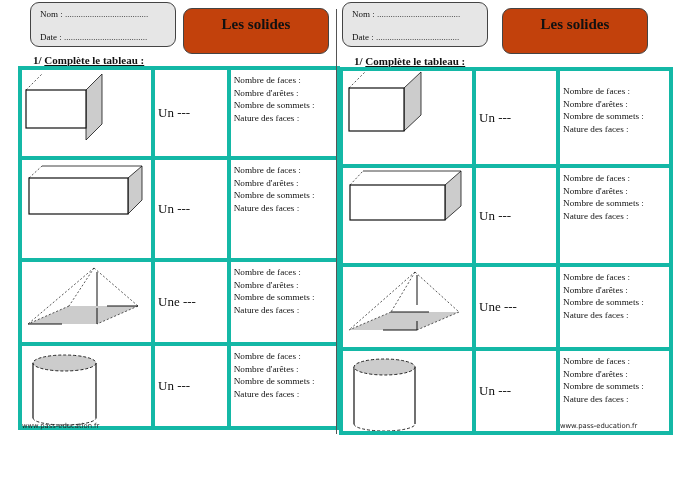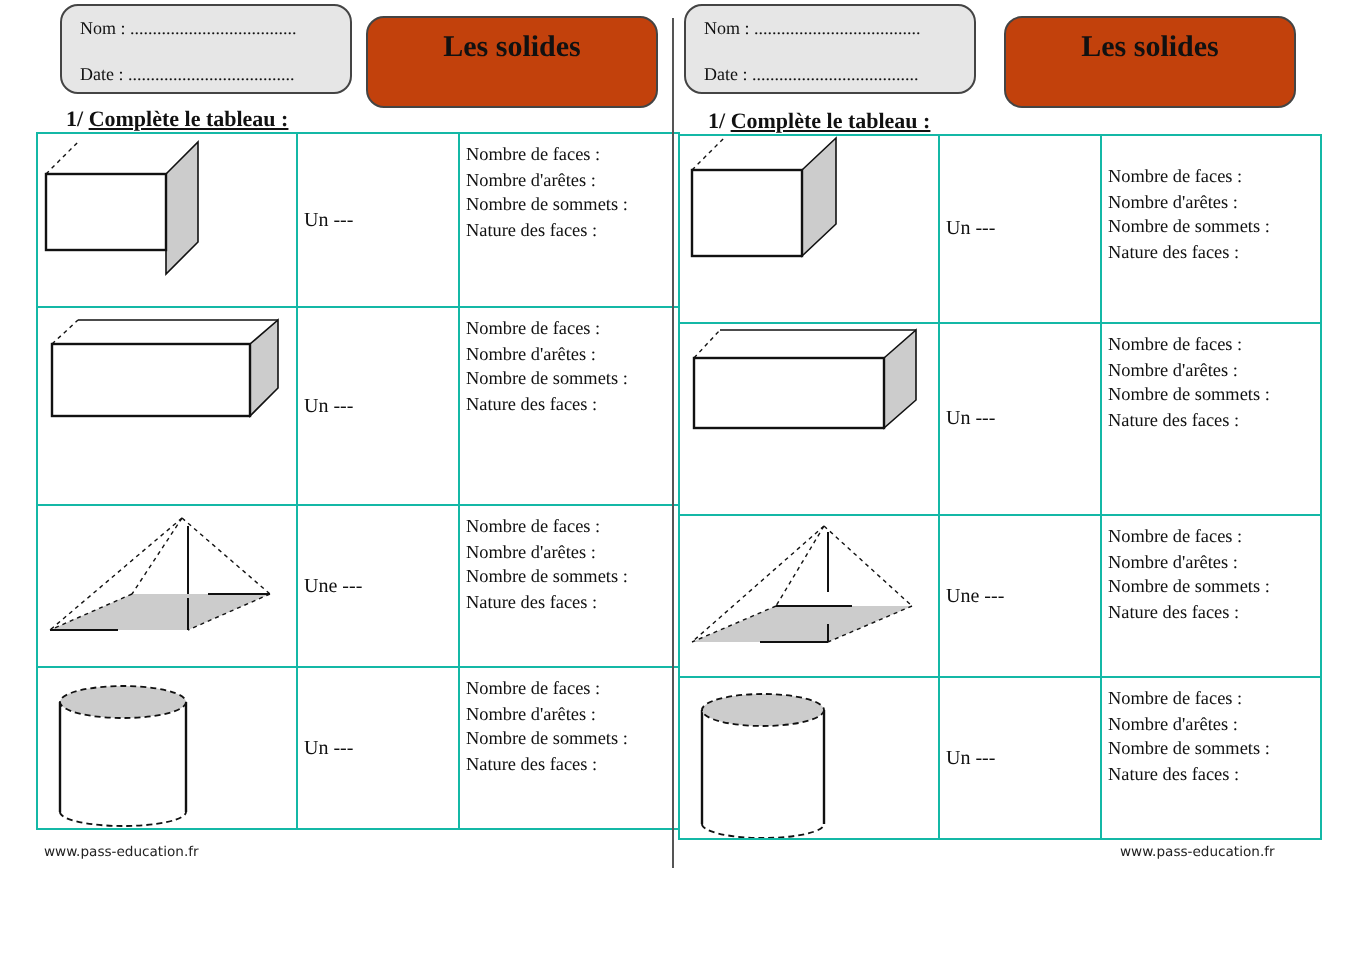--- a/index.html
+++ b/index.html
@@ -10,23 +10,23 @@
   .sheet.right { left:339px; }
   .info-box { position:absolute; top:2px; width:146px; height:45px; background:#e6e6e6;
               border:1px solid #444; border-radius:9px; box-sizing:border-box; }
   .info-line { position:absolute; left:9px; font-size:9px; white-space:nowrap; }
   .title-box { position:absolute; top:8px; width:146px; height:46px; background:#c2410c;
                border:1px solid #444; border-radius:9px; box-sizing:border-box; text-align:center; }
   .title-text { display:block; margin-top:7px; font-size:15px; font-weight:bold; }
   .instruction { position:absolute; top:54px; font-size:11px; font-weight:bold; white-space:nowrap;margin-left:12px; }
   .instruction .u { text-decoration:underline; }
   table.solids { position:absolute; top:66px; border-collapse:collapse; table-layout:fixed; }
-  table.solids td { border:1px solid #14b8a6; padding:0; vertical-align:middle; }
+  table.solids td { border:4px solid #14b8a6; padding:0; vertical-align:middle; }
   td.fig { width:129px; }
-  td.name { width:77px; font-size:10px; padding-left:3px !important; }
+  td.name { width:77px; font-size:13px; padding-left:3px !important; }
   td.props { width:106px; font-size:9.2px; vertical-align:top !important; padding:4px 0 0 3px !important; line-height:12.6px; }
   .props div { white-space:nowrap; }
   .footer { position:absolute; top:422px; font-family:"DejaVu Sans", sans-serif; font-size:6.8px; color:#222; }
   .divider { position:absolute; left:336px; top:9px; width:1px; height:425px; background:#555; }
   svg { display:block; }
 </style>
 </head>
 <body>
 
 <div class="sheet left">

